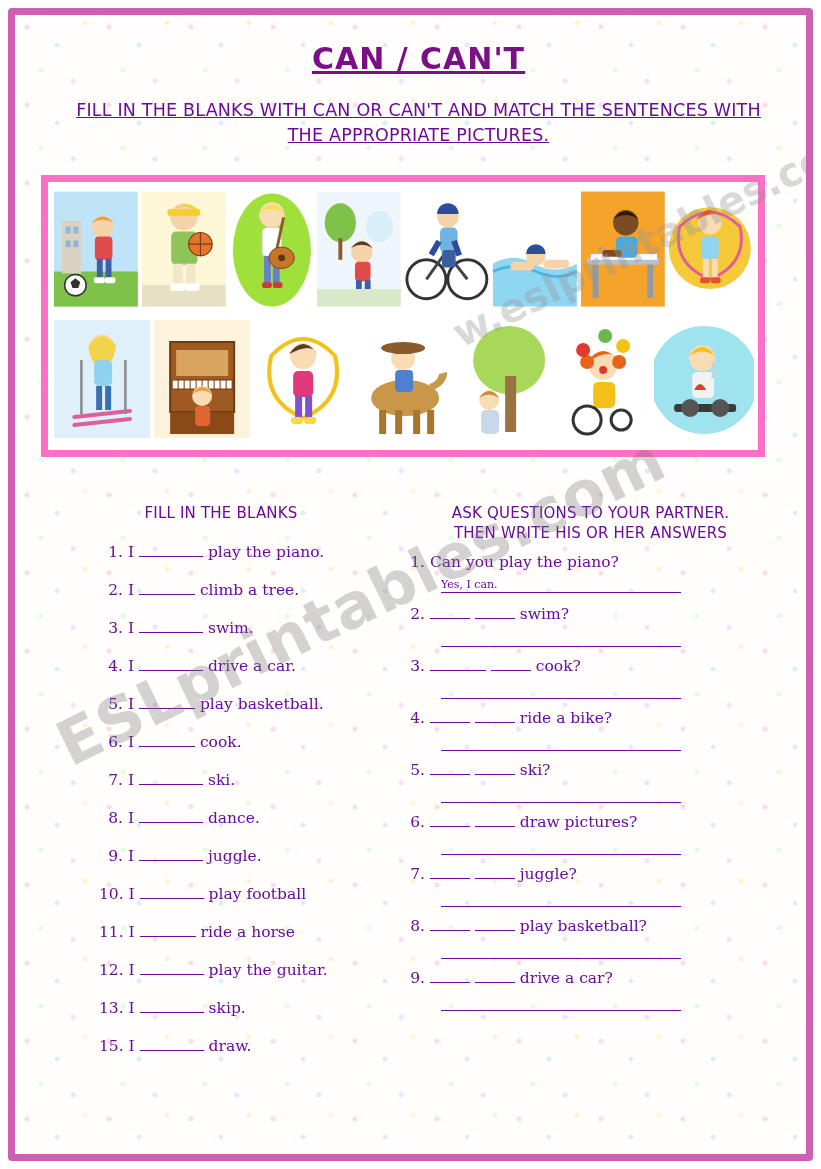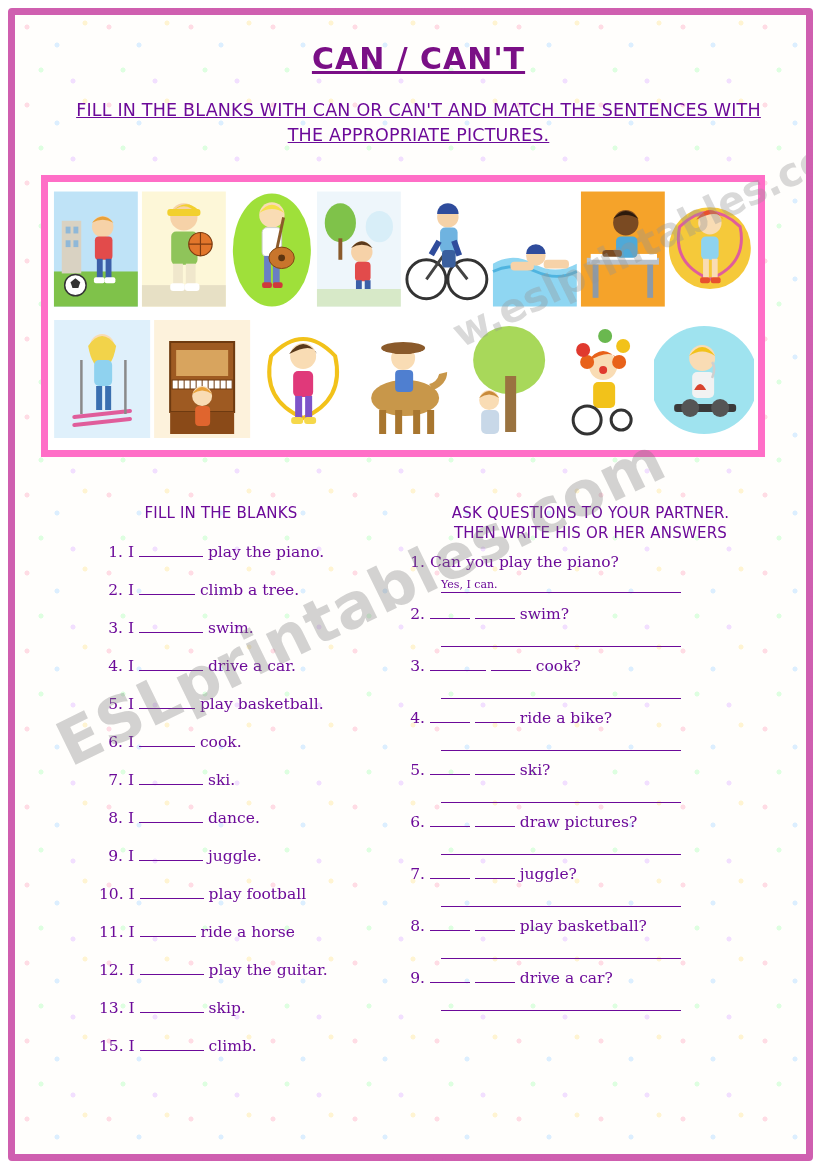--- a/index.html
+++ b/index.html
@@ -548,21 +548,21 @@
           <span>I</span>
           <span class="blank b-lg"></span>
           <span>skip.</span>
         </div>
 
 
         <div class="item">
           <span class="num">15.</span>
           <span>I</span>
           <span class="blank b-lg"></span>
-          <span>climb.</span>
+          <span>draw.</span>
         </div>
       </div>
 
       <div class="col-right">
         <div class="col-head">
           <div>ASK QUESTIONS TO YOUR PARTNER.</div>
           <div>THEN WRITE HIS OR HER ANSWERS</div>
         </div>
 
         <div class="q-item">

